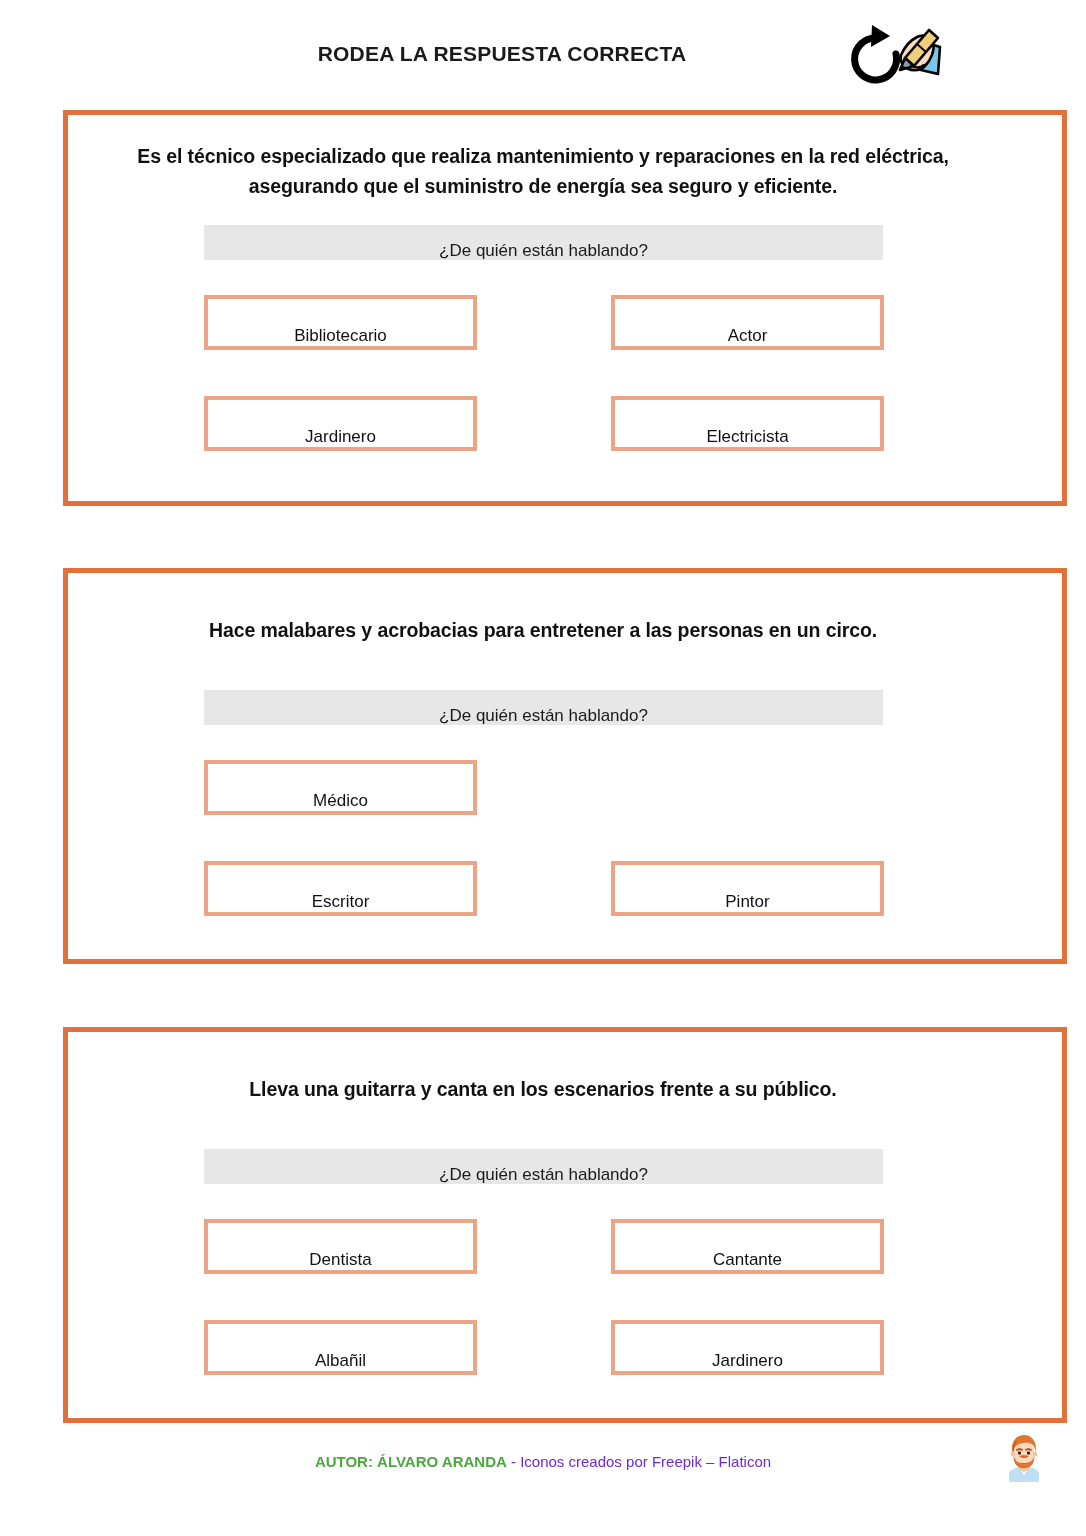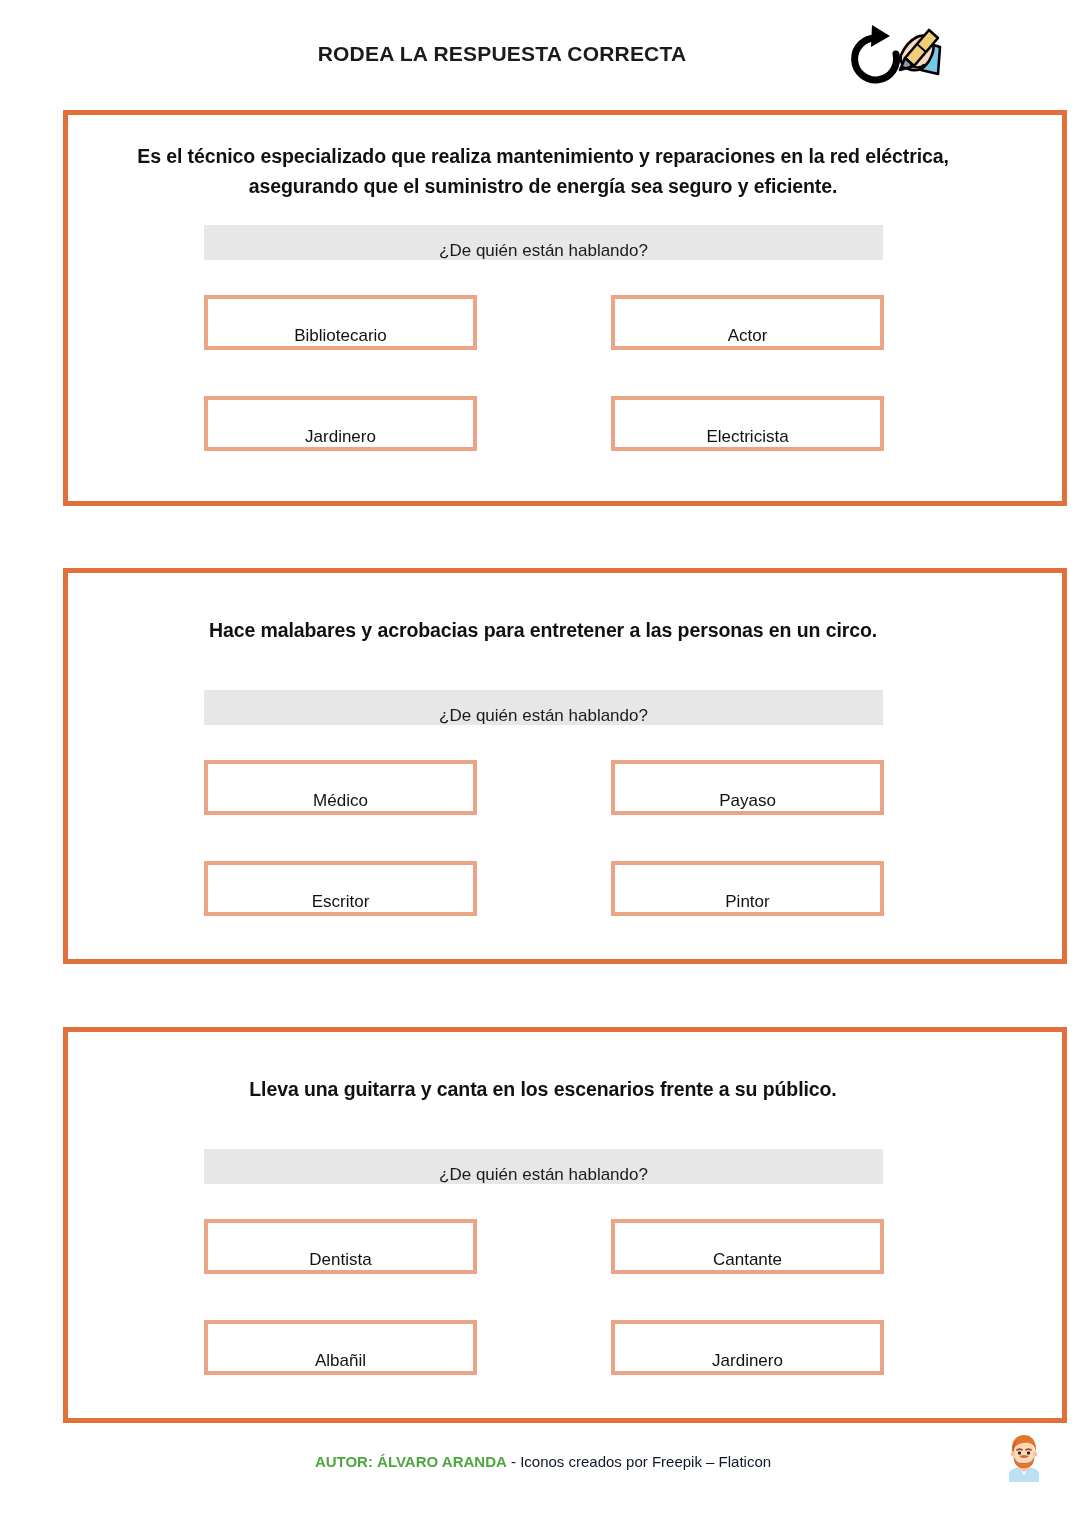--- a/index.html
+++ b/index.html
@@ -137,21 +137,21 @@
     width: 1086px;
     text-align: center;
     font-size: 15px;
     line-height: 20px;
   }
   .footer-author {
     color: #4CA73E;
     font-weight: bold;
   }
   .footer-credit {
-    color: #0f172a;
+    color: #6d28d9;
   }
   .footer-avatar {
     position: absolute;
     top: -22px;
     left: 1000px;
     width: 48px;
     height: 52px;
   }
 </style>
 </head>
@@ -213,23 +213,20 @@
 
   <div class="prompt-bar">
     <span class="prompt-text">¿De quién están hablando?</span>
   </div>
 
   <div class="options">
     <div class="option-row">
       <div class="option-box">
         <span class="option-label">Médico</span>
       </div>
-      <div class="option-box">
-        <span class="option-label">Payaso</span>
-      </div>
     </div>
     <div class="option-row">
       <div class="option-box">
         <span class="option-label">Escritor</span>
       </div>
       <div class="option-box">
         <span class="option-label">Pintor</span>
       </div>
     </div>
   </div>

